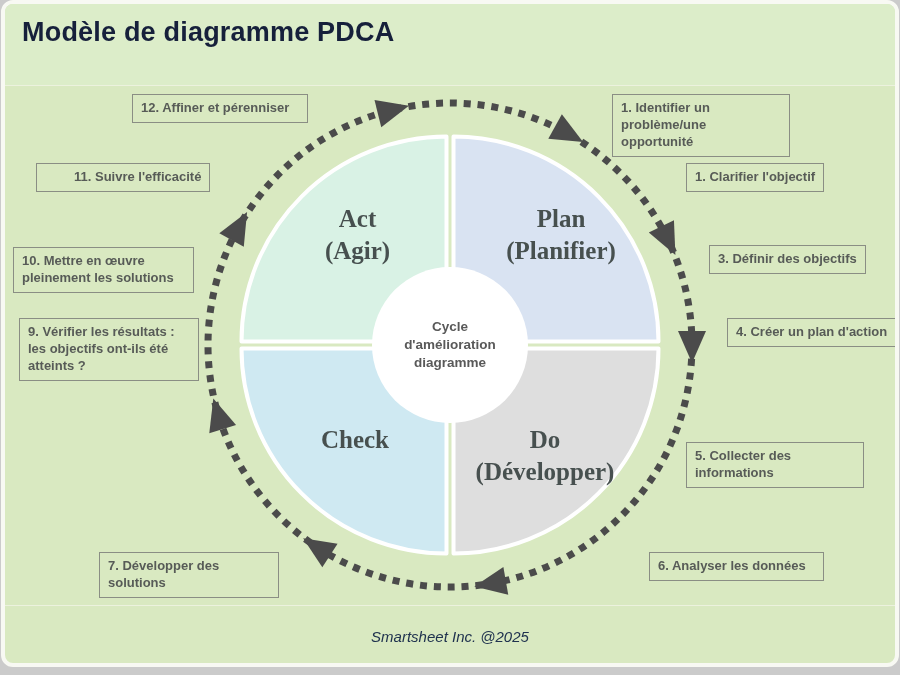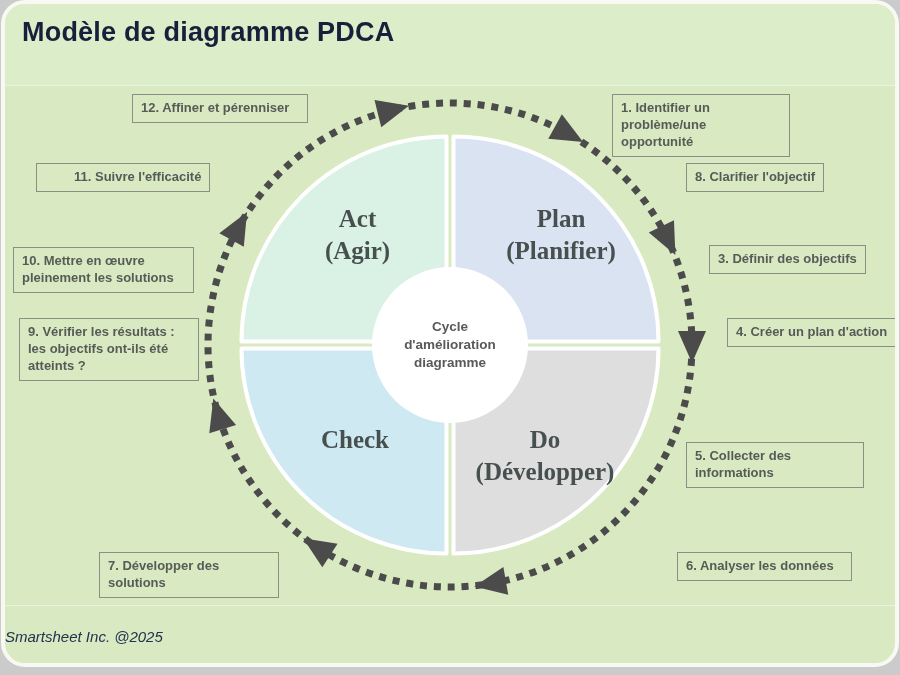--- a/index.html
+++ b/index.html
@@ -1,33 +1,33 @@
 <!DOCTYPE html>
 <html><head>
 <meta charset="utf-8">
 <style>
   html,body{margin:0;padding:0;width:900px;height:675px;background:#cbcbcb;
     font-family:"Liberation Sans",sans-serif;overflow:hidden;}
   .card{position:absolute;top:0;left:1px;right:1px;bottom:8px;
-    background:#d9e9c1;border:4px solid #f8f9f3;border-radius:24px;overflow:hidden;}
+    background:#d9e9c1;border:4px solid #f8f9f3;border-radius:12px;overflow:hidden;}
   .header{position:absolute;top:0;left:0;right:0;height:81px;background:#dcedc9;
     border-bottom:1px solid #ecf2de;}
   .title{position:absolute;top:13px;left:17px;font-size:27px;font-weight:800;
     color:#16203b;letter-spacing:.2px;}
   .stage{position:absolute;inset:0;}
   svg{position:absolute;left:185px;top:81px;}
   .qlabel{position:absolute;text-align:center;font-family:"Liberation Serif",serif;
     font-weight:bold;font-size:25px;line-height:1.28;color:#47504f;pointer-events:none;}
   .center-label{position:absolute;left:380px;top:314px;width:130px;text-align:center;
     font-size:13.5px;font-weight:bold;color:#595959;line-height:1.35;pointer-events:none;}
   .step{position:absolute;border:1px solid #8a8e84;padding:5px 8px;
     font-size:13px;font-weight:bold;color:#575b57;line-height:1.3;}
   .nowrap{white-space:nowrap;}
   .footer-line{position:absolute;left:0;right:0;top:601px;height:1px;background:#ecf2de;}
-  .credit{position:absolute;left:0;right:0;top:624px;
+  .credit{position:absolute;left:0;right:0;top:624px;text-align:center;
     font-size:15px;font-style:italic;font-weight:500;color:#20334f;}
 </style>
 </head>
 <body>
 
 <div class="card">
   <div class="header">
     <div class="title">Modèle de diagramme PDCA</div>
   </div>
 
@@ -66,25 +66,25 @@
       <div>Check</div>
     </div>
     <div class="qlabel" style="left:447px;top:420px;width:186px;">
       <div>Do</div>
       <div>(Développer)</div>
     </div>
 
     <div class="center-label">Cycle d'amélioration diagramme</div>
 
     <div class="step" style="left:607px;top:90px;width:160px;">1. Identifier un problème/une opportunité</div>
-    <div class="step nowrap" style="left:681px;top:159px;">8. Clarifier l'objectif</div>
+    <div class="step nowrap" style="left:681px;top:159px;">1. Clarifier l'objectif</div>
     <div class="step nowrap" style="left:704px;top:241px;">3. Définir des objectifs</div>
     <div class="step" style="left:722px;top:314px;width:162px;">4. Créer un plan d'action</div>
     <div class="step" style="left:681px;top:438px;width:160px;">5. Collecter des informations</div>
-    <div class="step" style="left:644px;top:548px;width:157px;margin-left:28px;">6. Analyser les données</div>
+    <div class="step" style="left:644px;top:548px;width:157px;">6. Analyser les données</div>
     <div class="step" style="left:94px;top:548px;width:162px;">7. Développer des solutions</div>
     <div class="step" style="left:14px;top:314px;width:162px;">9. Vérifier les résultats : les objectifs ont-ils été atteints ?</div>
     <div class="step" style="left:8px;top:243px;width:163px;">10. Mettre en œuvre pleinement les solutions</div>
     <div class="step nowrap" style="left:31px;top:159px;padding-left:37px;">11. Suivre l'efficacité</div>
     <div class="step" style="left:127px;top:90px;width:158px;">12. Affiner et pérenniser</div>
 
     <div class="footer-line"></div>
     <div class="credit">Smartsheet Inc. @2025</div>
   </div>
 </div>

